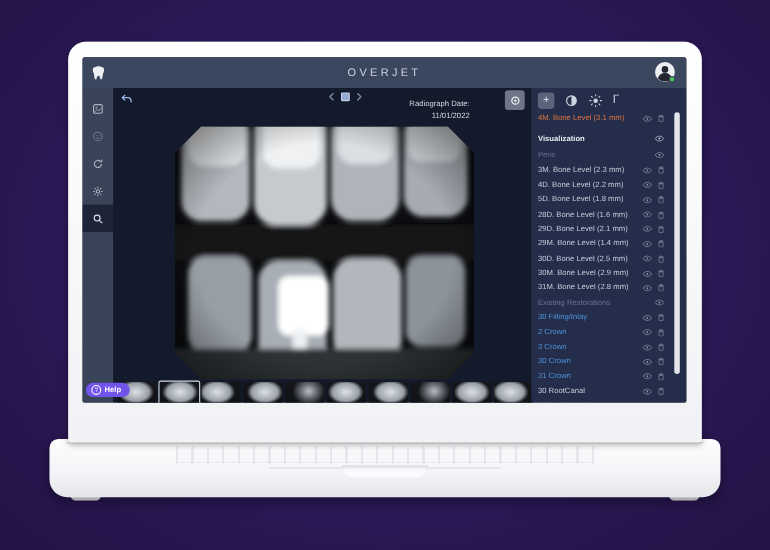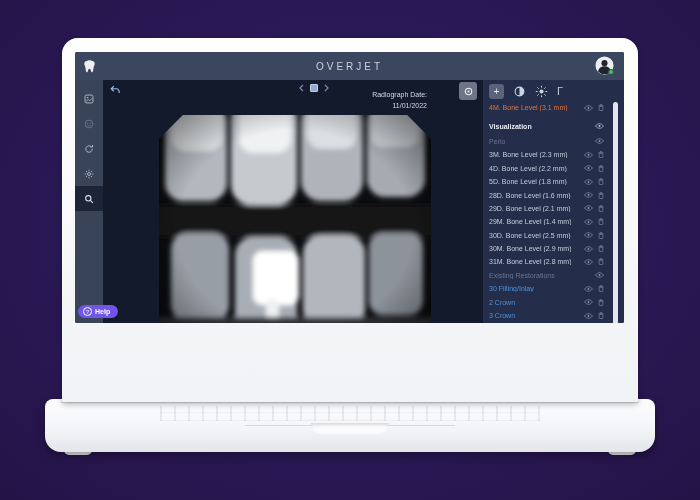--- a/index.html
+++ b/index.html
@@ -17,21 +17,21 @@
     background-image:
       repeating-linear-gradient(90deg, rgba(90,96,112,.14) 0 2px, transparent 2px 14px),
       repeating-linear-gradient(0deg, rgba(90,96,112,.08) 0 1px, transparent 1px 8px);}
   .deck .tp{position:absolute;left:200px;right:200px;top:26px;height:18px;border-top:1px solid rgba(120,126,140,.25);}
   .deck .notch{position:absolute;left:50%;transform:translateX(-50%);top:24px;width:78px;height:11px;
     background:#fbfbfd;border-radius:0 0 10px 10px;box-shadow:inset 0 2px 3px rgba(0,0,0,.14);}
   .shell{position:absolute;left:62px;top:38px;width:576px;height:364px;z-index:3;
     background:linear-gradient(#ffffff,#f1f2f5);border-radius:16px 16px 3px 3px;
     box-shadow:0 2px 6px rgba(0,0,0,.3), inset 0 0 2px rgba(255,255,255,.9);}
   
-  .screen{position:absolute;left:13px;top:14px;width:549px;height:271px;background:#141a2b;
+  .screen{position:absolute;left:13px;top:14px;width:549px;height:314px;background:#141a2b;
     border-radius:2px;overflow:hidden;}
   .topbar{position:relative;height:28px;background:#3b465f;display:flex;align-items:center;}
   .logo{width:28px;display:flex;justify-content:center;align-items:center;}
   .tb-title{position:absolute;left:0;right:0;text-align:center;color:#ccd2dd;font-size:10px;
     letter-spacing:3px;font-weight:400;}
   .avatar{position:absolute;right:10px;top:4px;width:19px;height:19px;}
   .avatar .dot{position:absolute;right:0;bottom:0;width:6px;height:6px;background:#46c354;
     border-radius:50%;border:1px solid #3b465f;}
   .app-body{display:flex;height:312px;}
   

